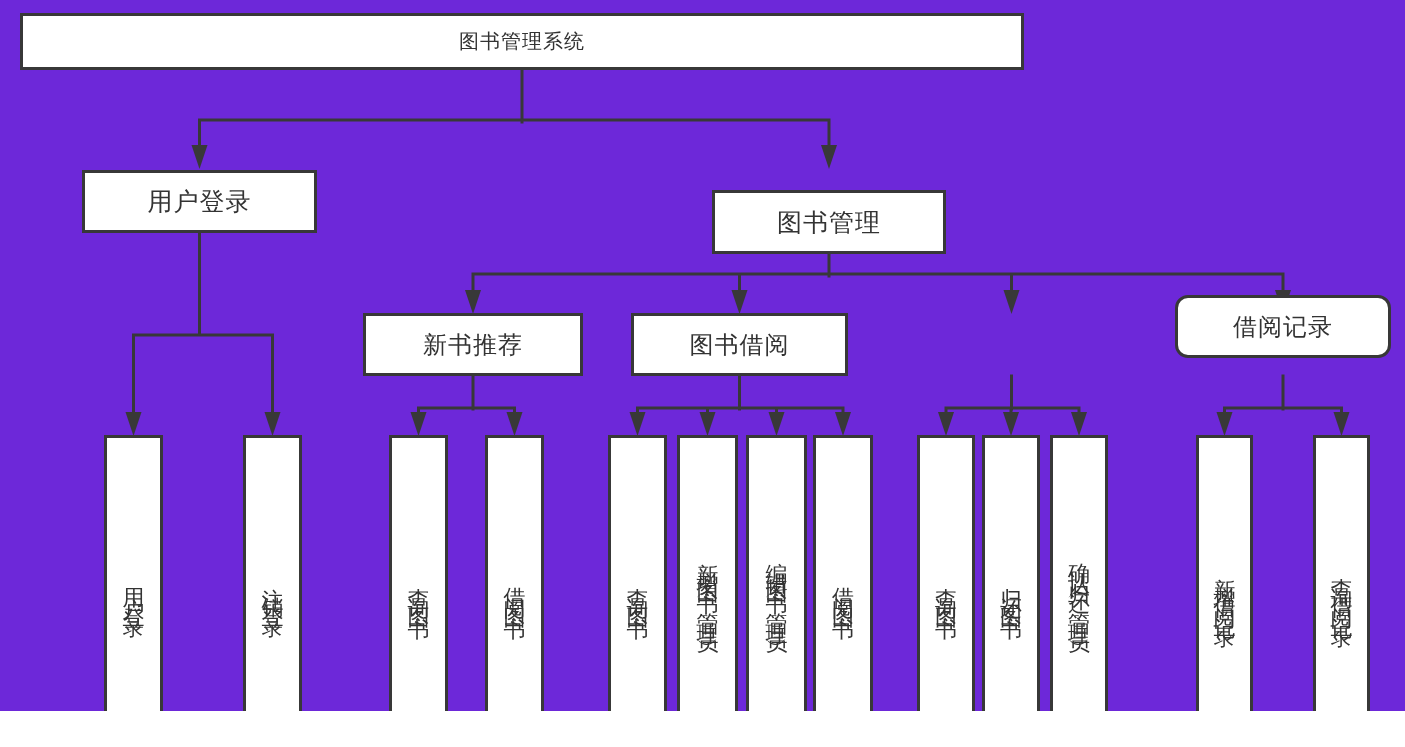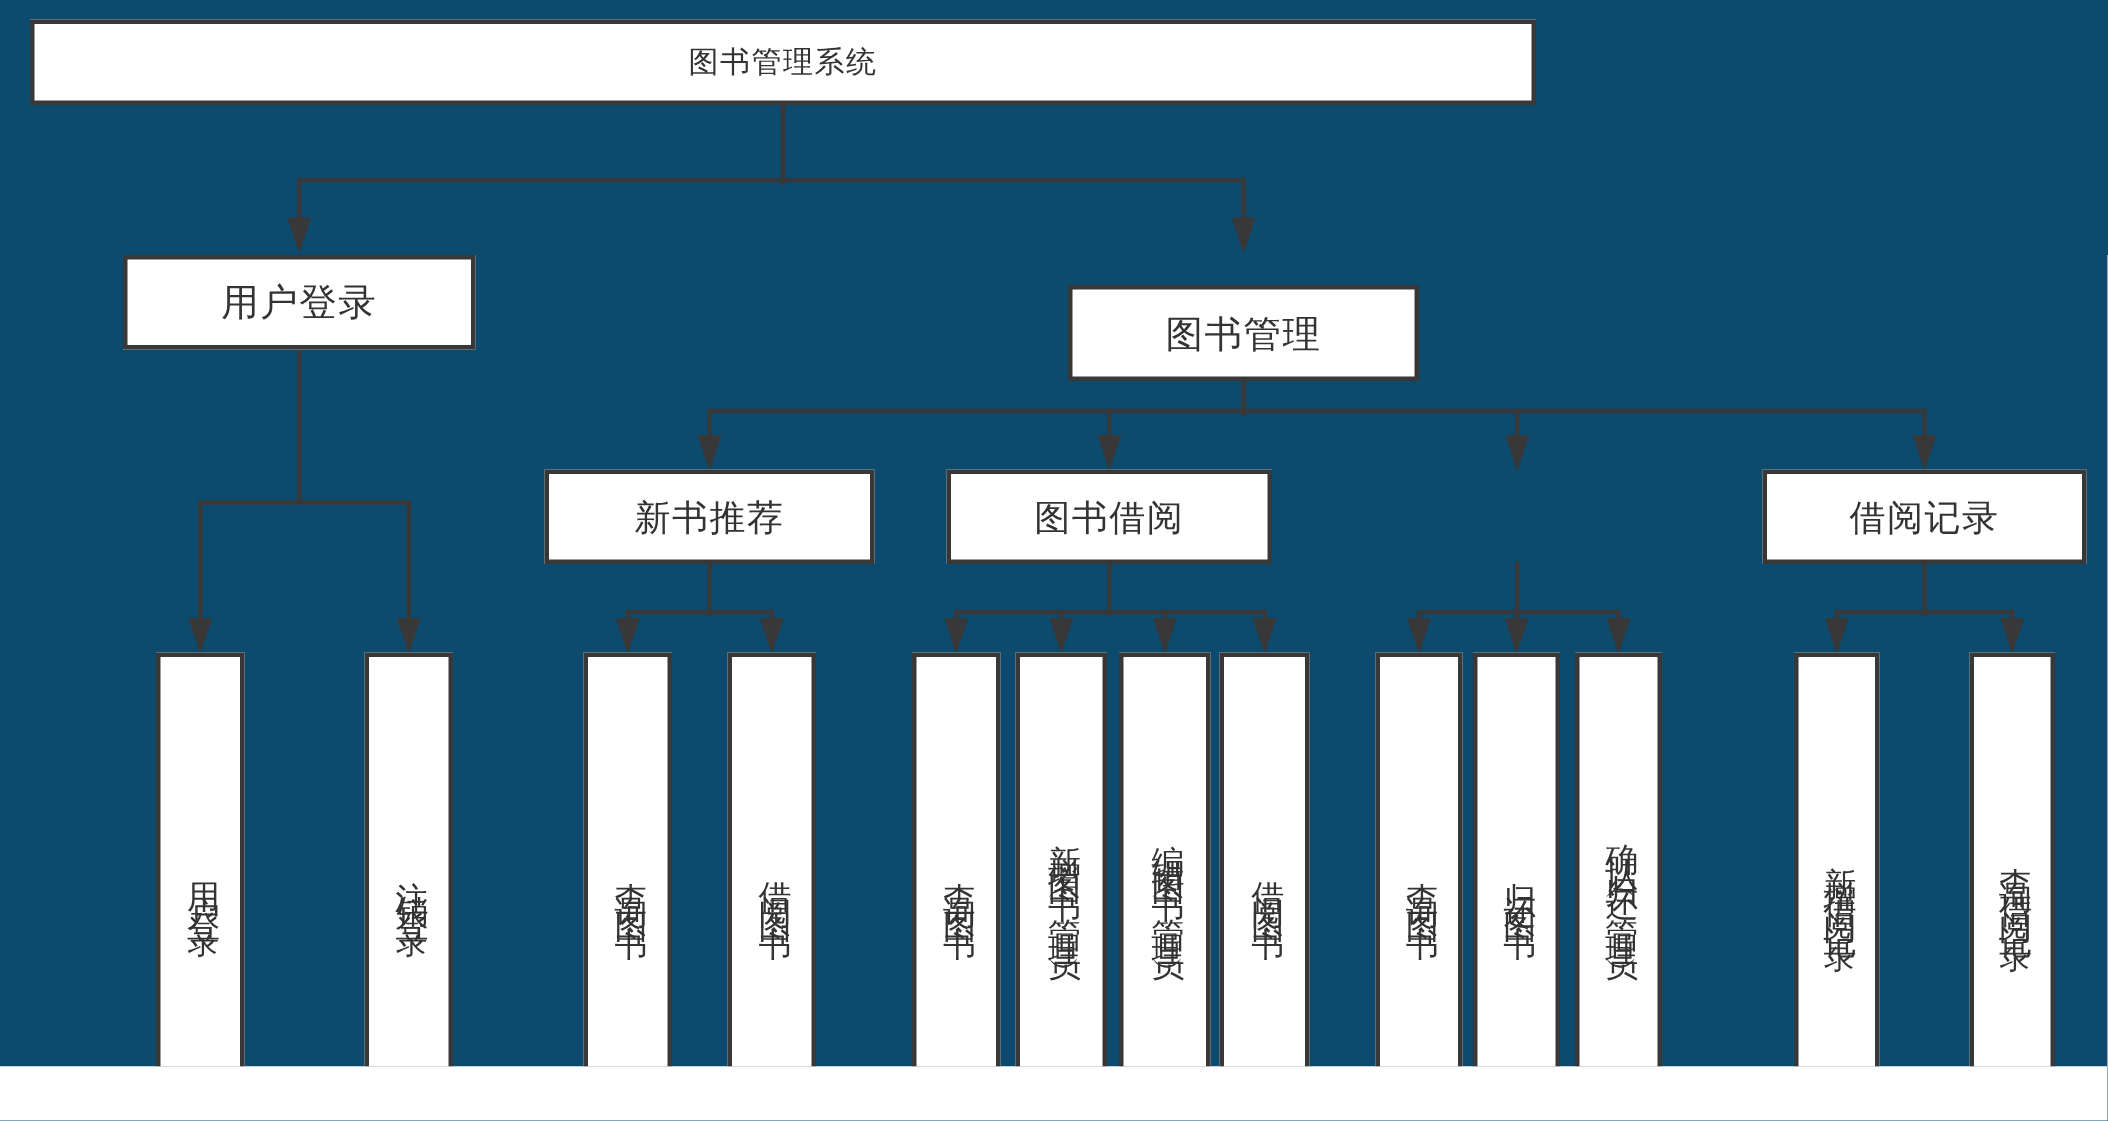--- a/index.html
+++ b/index.html
@@ -1,21 +1,21 @@
 <!DOCTYPE html>
 <html><head>
 <meta charset="utf-8">
 <style>
   html, body { margin: 0; padding: 0; background: #ffffff; }
   .canvas {
     position: relative;
     width: 1405px;
     height: 711px;
-    background: #0c4a6e;
-    font-family: Liberation Mono, monospace;
+    background: #6d28d9;
+    font-family: Liberation Sans, sans-serif;
     overflow: hidden;
   }
   .connectors {
     position: absolute;
     left: 0; top: 0;
     width: 1405px; height: 747px;
     z-index: 1;
   }
   .box {
     position: absolute;
@@ -99,21 +99,21 @@
     </g>
   </svg>
 
   <div class="box title-box" style="left:20px; top:13px; width:1004px; height:57px;">图书管理系统</div>
 
   <div class="box lv2-box" style="left:82px; top:170px; width:235px; height:63px;">用户登录</div>
   <div class="box lv2-box" style="left:712px; top:170px; width:234px; height:64px;margin-top:20px;">图书管理</div>
 
   <div class="box lv3-box" style="left:363px; top:313px; width:220px; height:63px;">新书推荐</div>
   <div class="box lv3-box" style="left:631px; top:313px; width:217px; height:63px;">图书借阅</div>
-  <div class="box lv3-box" style="left:1175px; top:313px; width:216px; height:63px;">借阅记录</div>
+  <div class="box lv3-box" style="left:1175px; top:295px; width:216px; height:63px;border-radius:13px;">借阅记录</div>
 
   <div class="box vbox" style="left:104px; top:435px; width:59px; height:300px;">
     <span class="vtext">用户登录</span>
   </div>
   <div class="box vbox" style="left:243px; top:435px; width:59px; height:300px;">
     <span class="vtext">注销登录</span>
   </div>
 
   <div class="box vbox" style="left:389px; top:435px; width:59px; height:300px;">
     <span class="vtext">查询图书</span>

